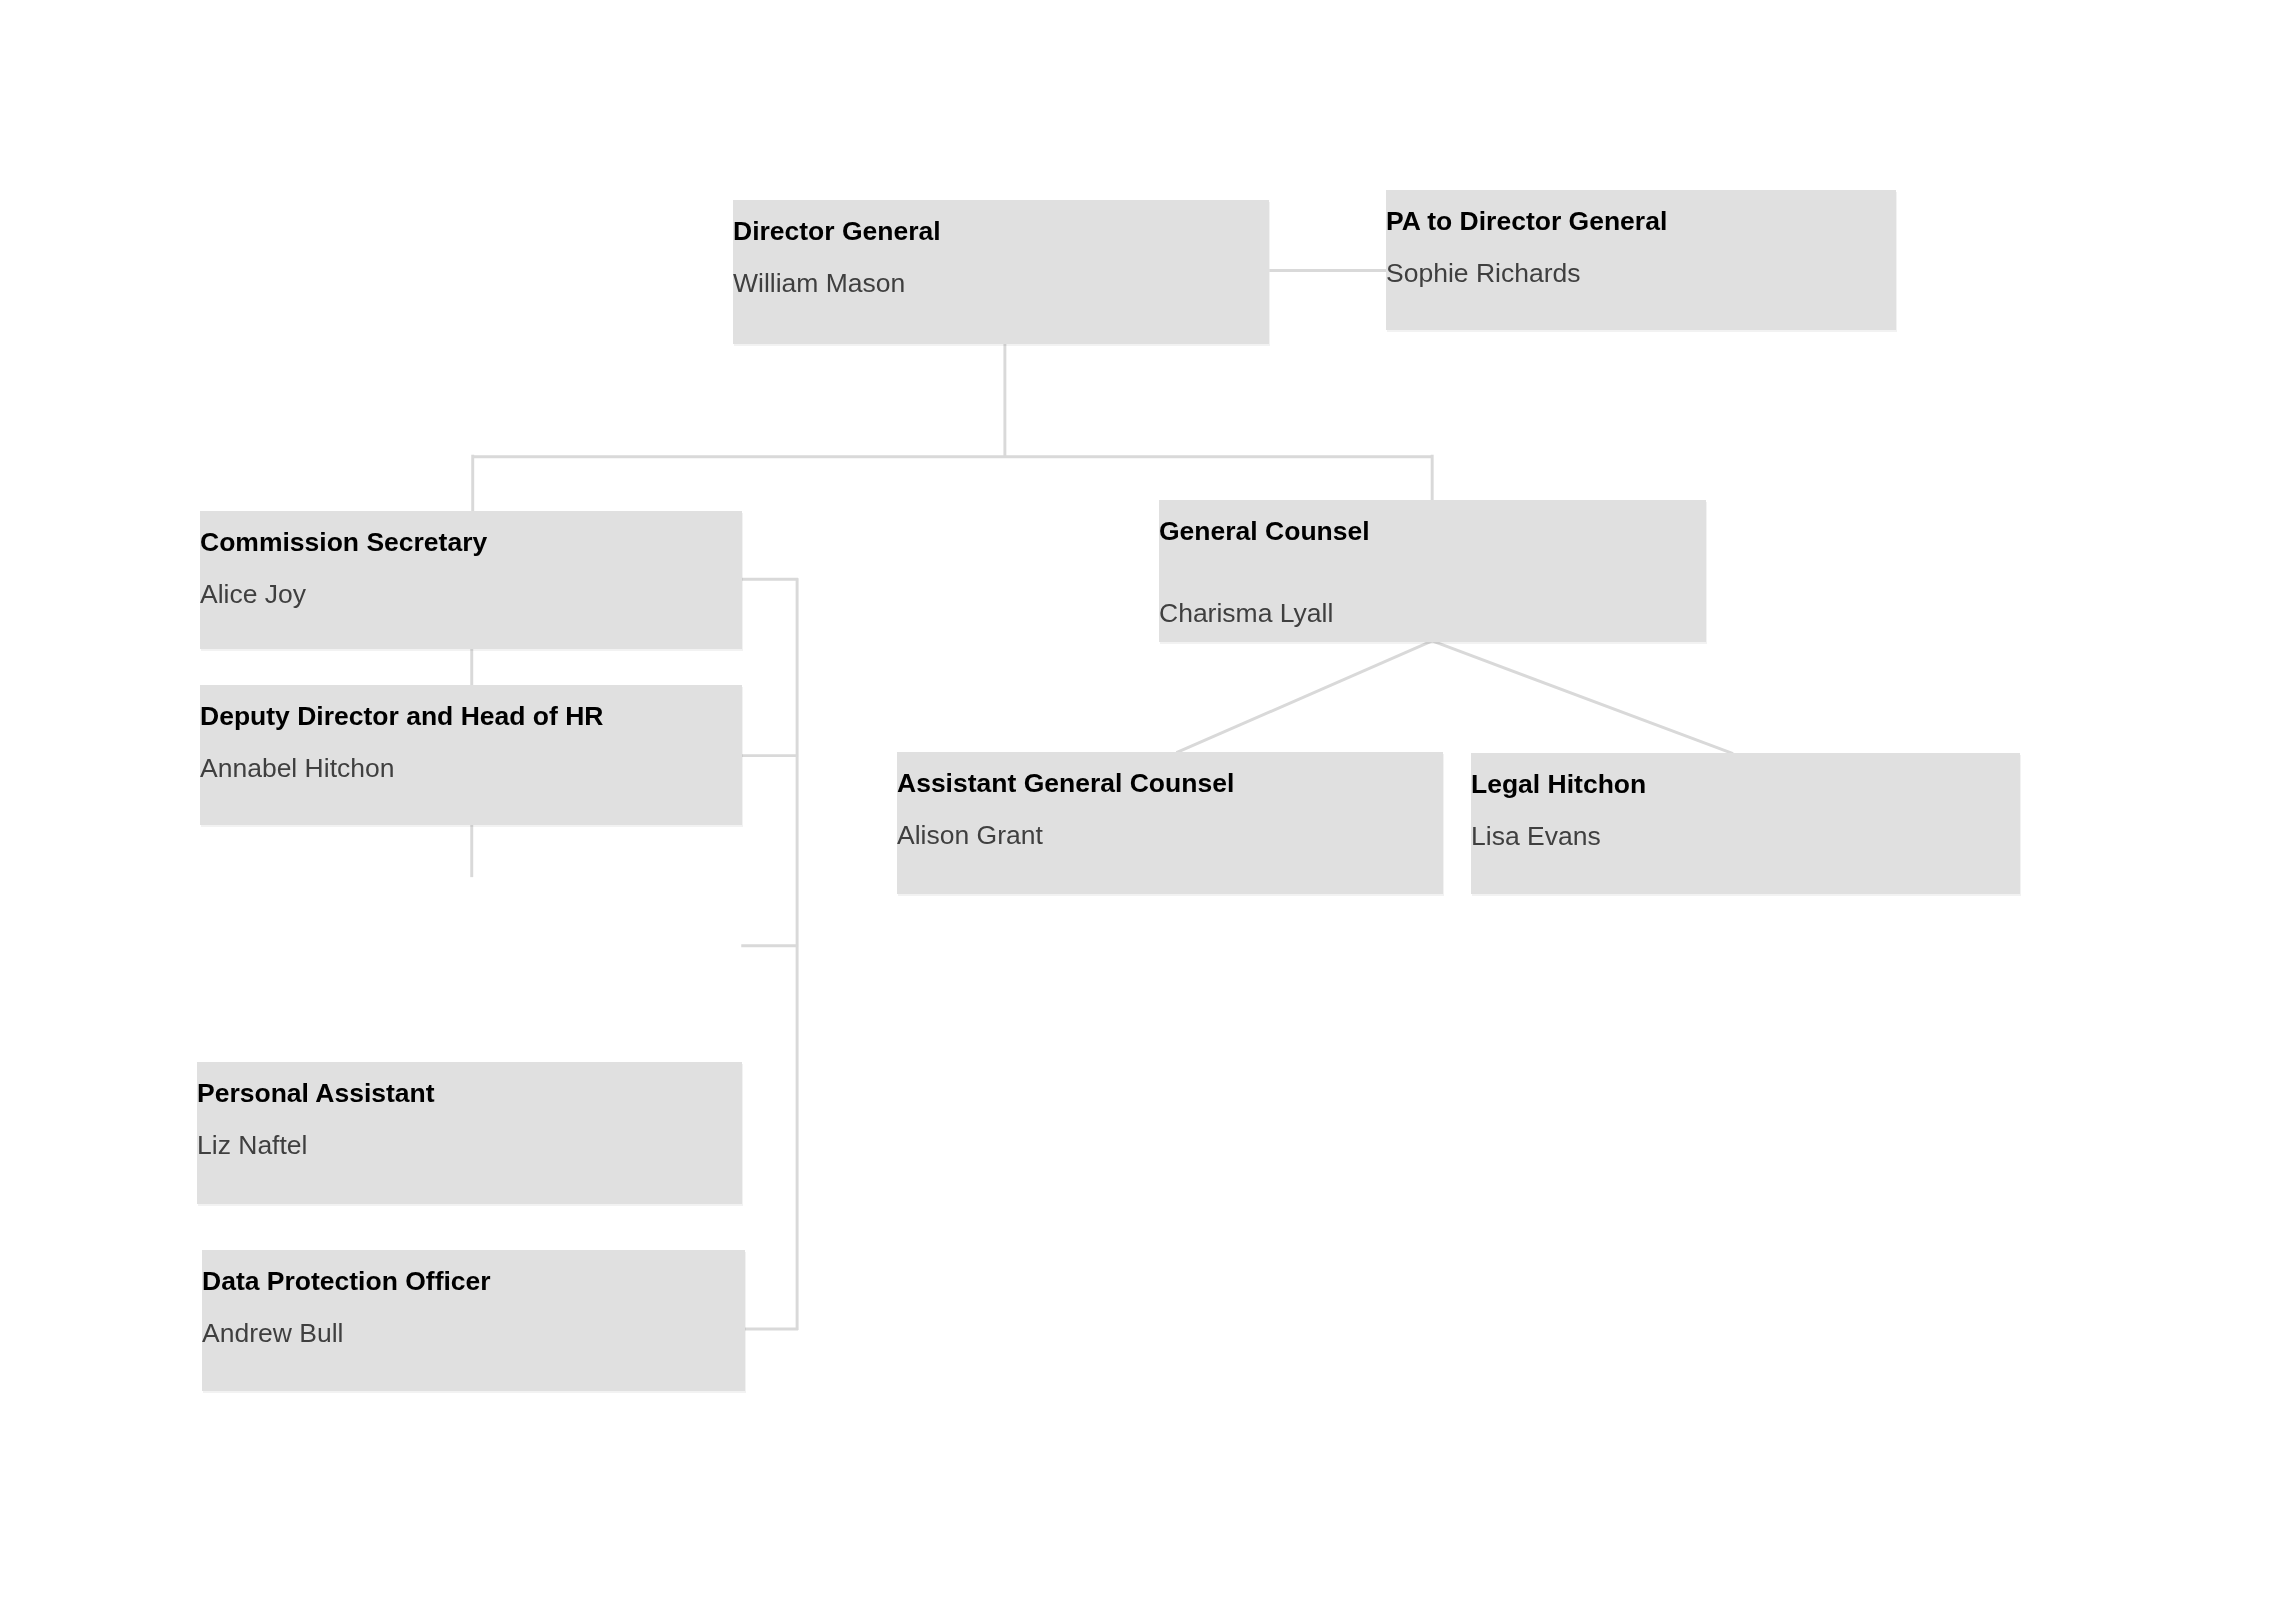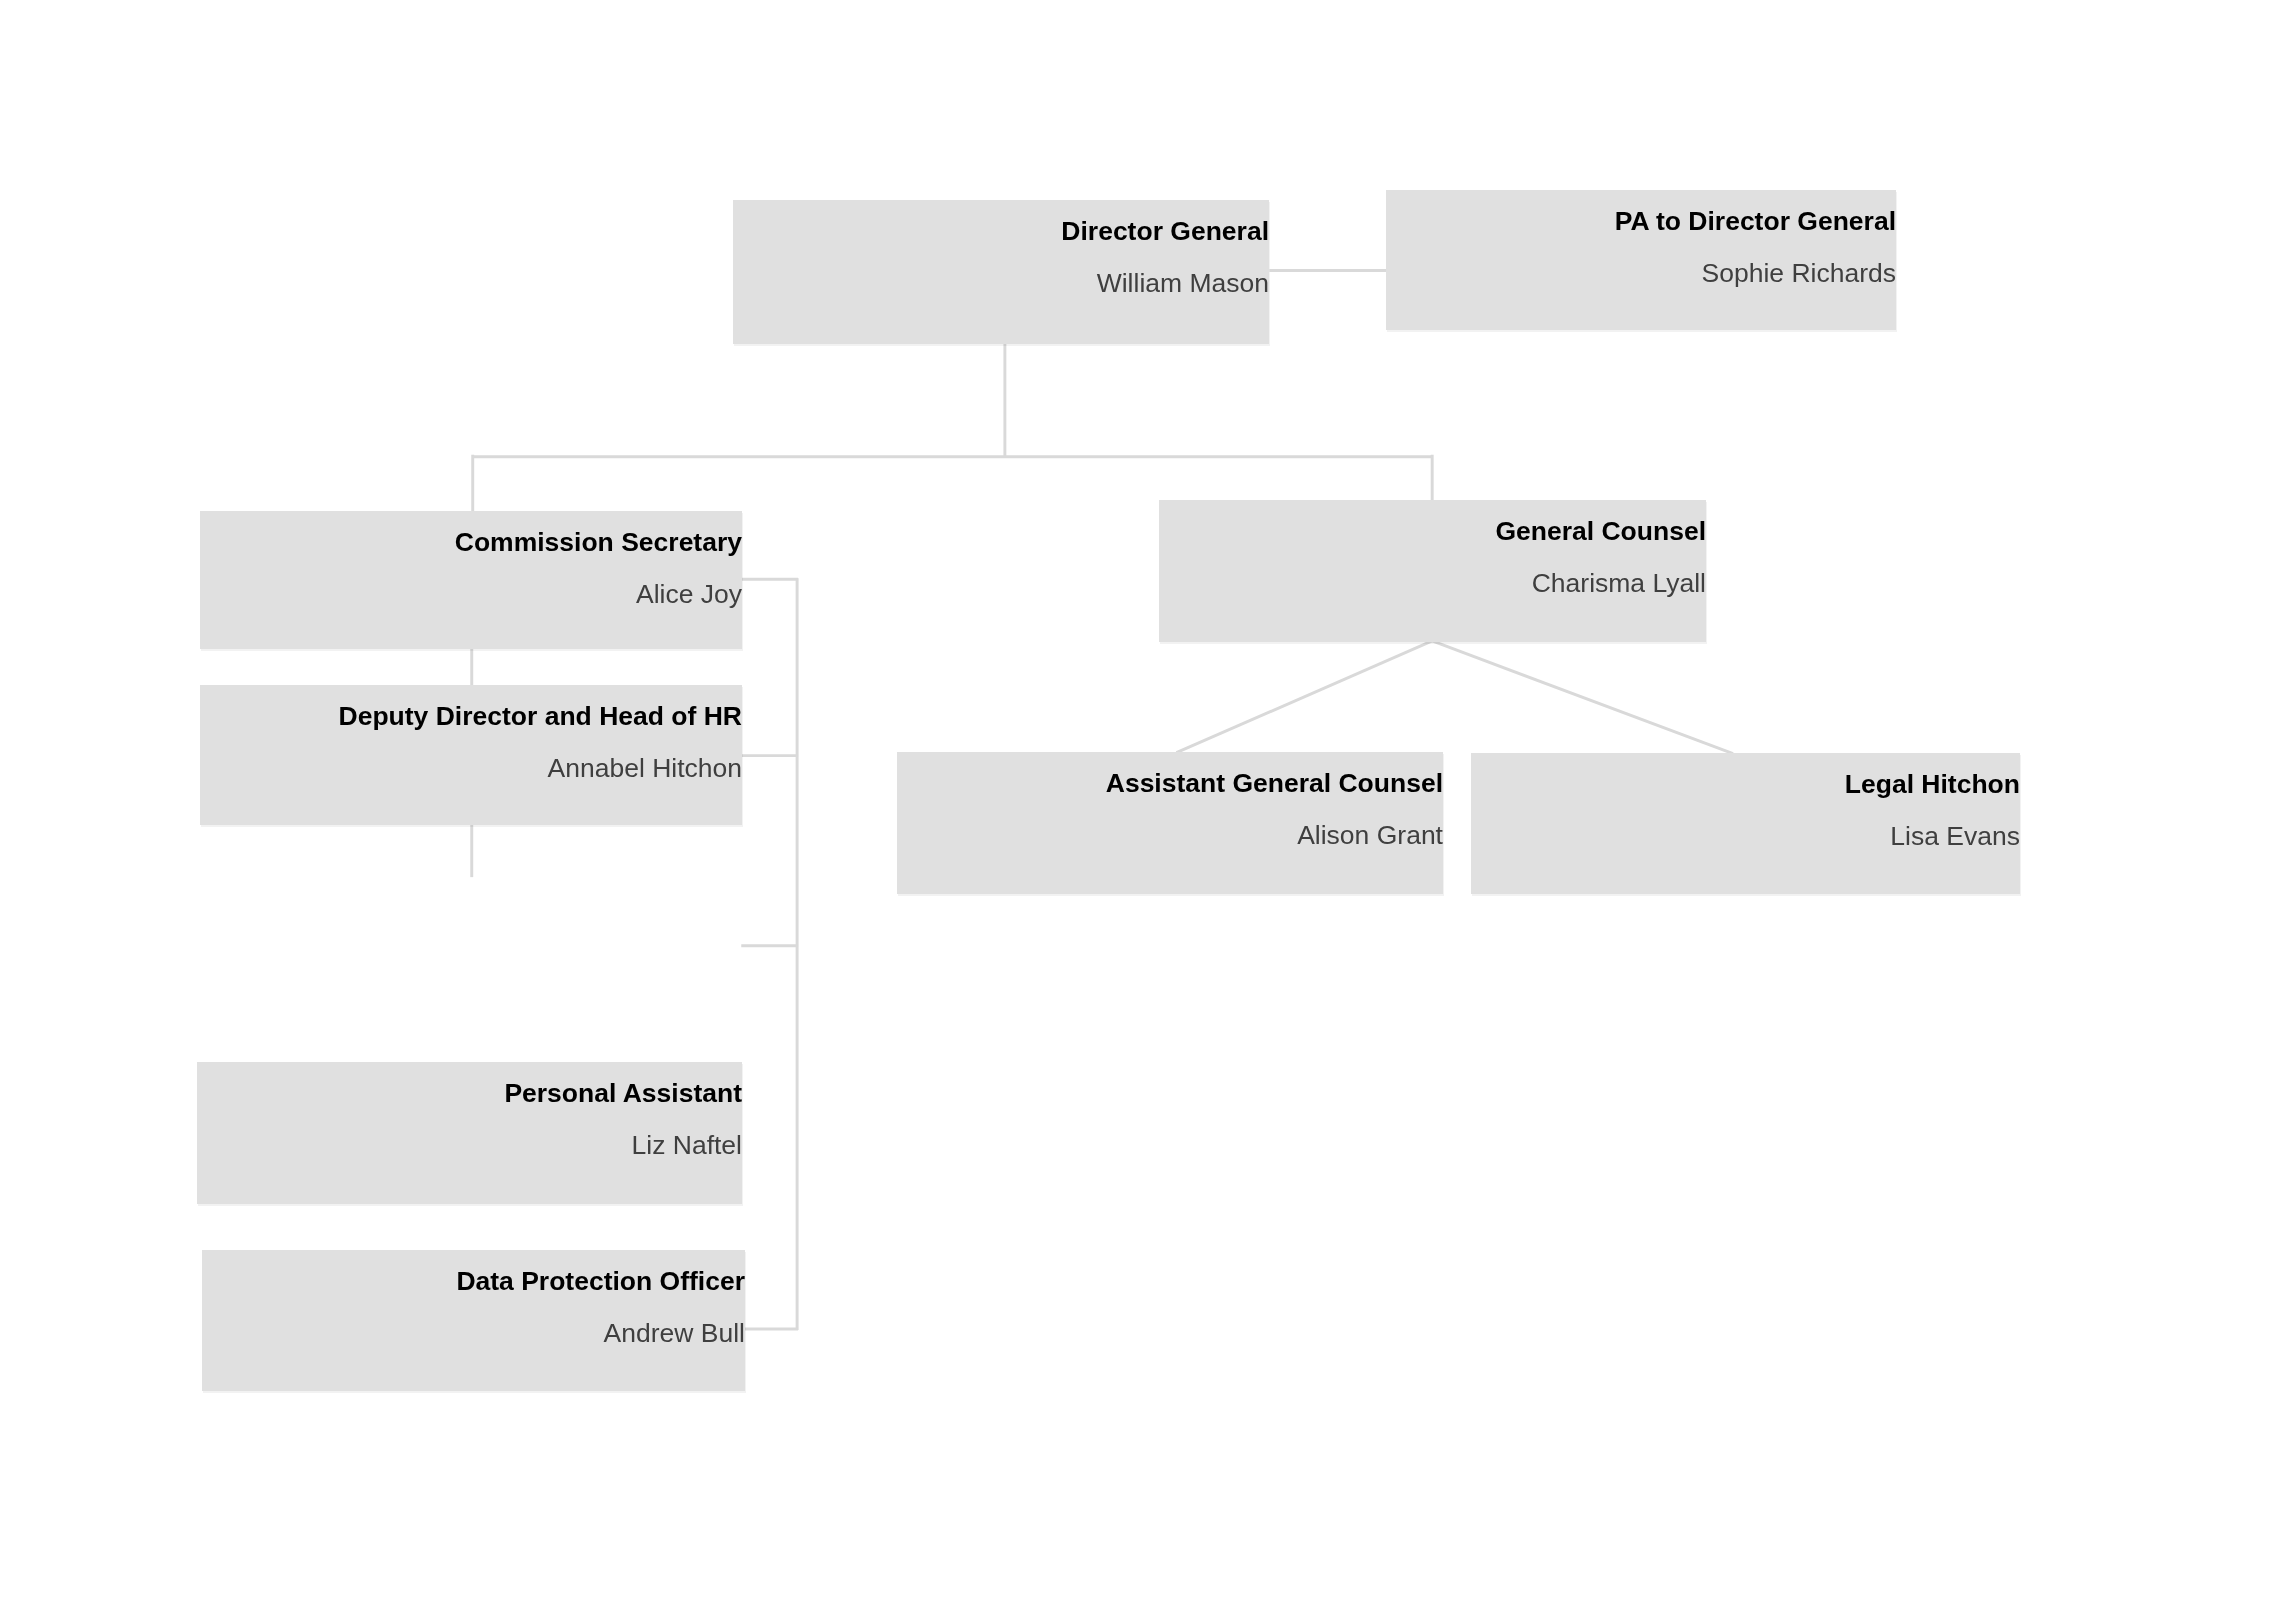--- a/index.html
+++ b/index.html
@@ -26,25 +26,24 @@
     stroke: var(--connector-color, #d9d9d9);
     stroke-width: 3;
     fill: none;
   }
   .node {
     position: absolute;
     box-sizing: border-box;
     background: var(--node-fill, #e0e0e0);
     display: flex;
     flex-direction: column;
-    align-items: flex-end;
+    align-items: flex-start;
     padding-top: 13.7px;
     box-shadow: 1px 2px 0 rgba(0,0,0,0.05);
     text-align: center;
-    padding-left: 8px;
   }
   .node-title {
     font-weight: 700;
     font-size: 26.5px;
     line-height: 35px;
     color: var(--title-color, #000000);
     white-space: nowrap;
   }
   .node-name {
     font-size: 26.5px;
@@ -54,21 +53,21 @@
     white-space: nowrap;
   }
   
   #n-dg  { left: 733px;  top: 200px;  width: 536px; height: 144px; }
   #n-pa  { left: 1386px; top: 190px;  width: 510px; height: 140px; }
   #n-cs  { left: 200px;  top: 511px;  width: 542px; height: 138px; }
   #n-dep { left: 200px;  top: 685px;  width: 542px; height: 140px; }
   #n-acs { left: 197px;  top: 875px;  width: 545px; height: 142px; }
   #n-pas { left: 197px;  top: 1062px; width: 545px; height: 142px; }
   #n-dpo { left: 202px;  top: 1250px; width: 543px; height: 141px; }
-  #n-gc  { left: 1159px; top: 500px;  width: 547px; height: 142px; }
+  #n-gc  { left: 1159px; top: 500px;  width: 547px; height: 142px; gap: 30px; }
   #n-agc { left: 897px;  top: 752px;  width: 546px; height: 142px; }
   #n-lc  { left: 1471px; top: 753px;  width: 549px; height: 141px; }
 </style>
 </head>
 <body>
 
 <div class="canvas">
 
   <svg class="connector-layer" viewBox="0 0 2339 1654" xmlns="http://www.w3.org/2000/svg">
 

